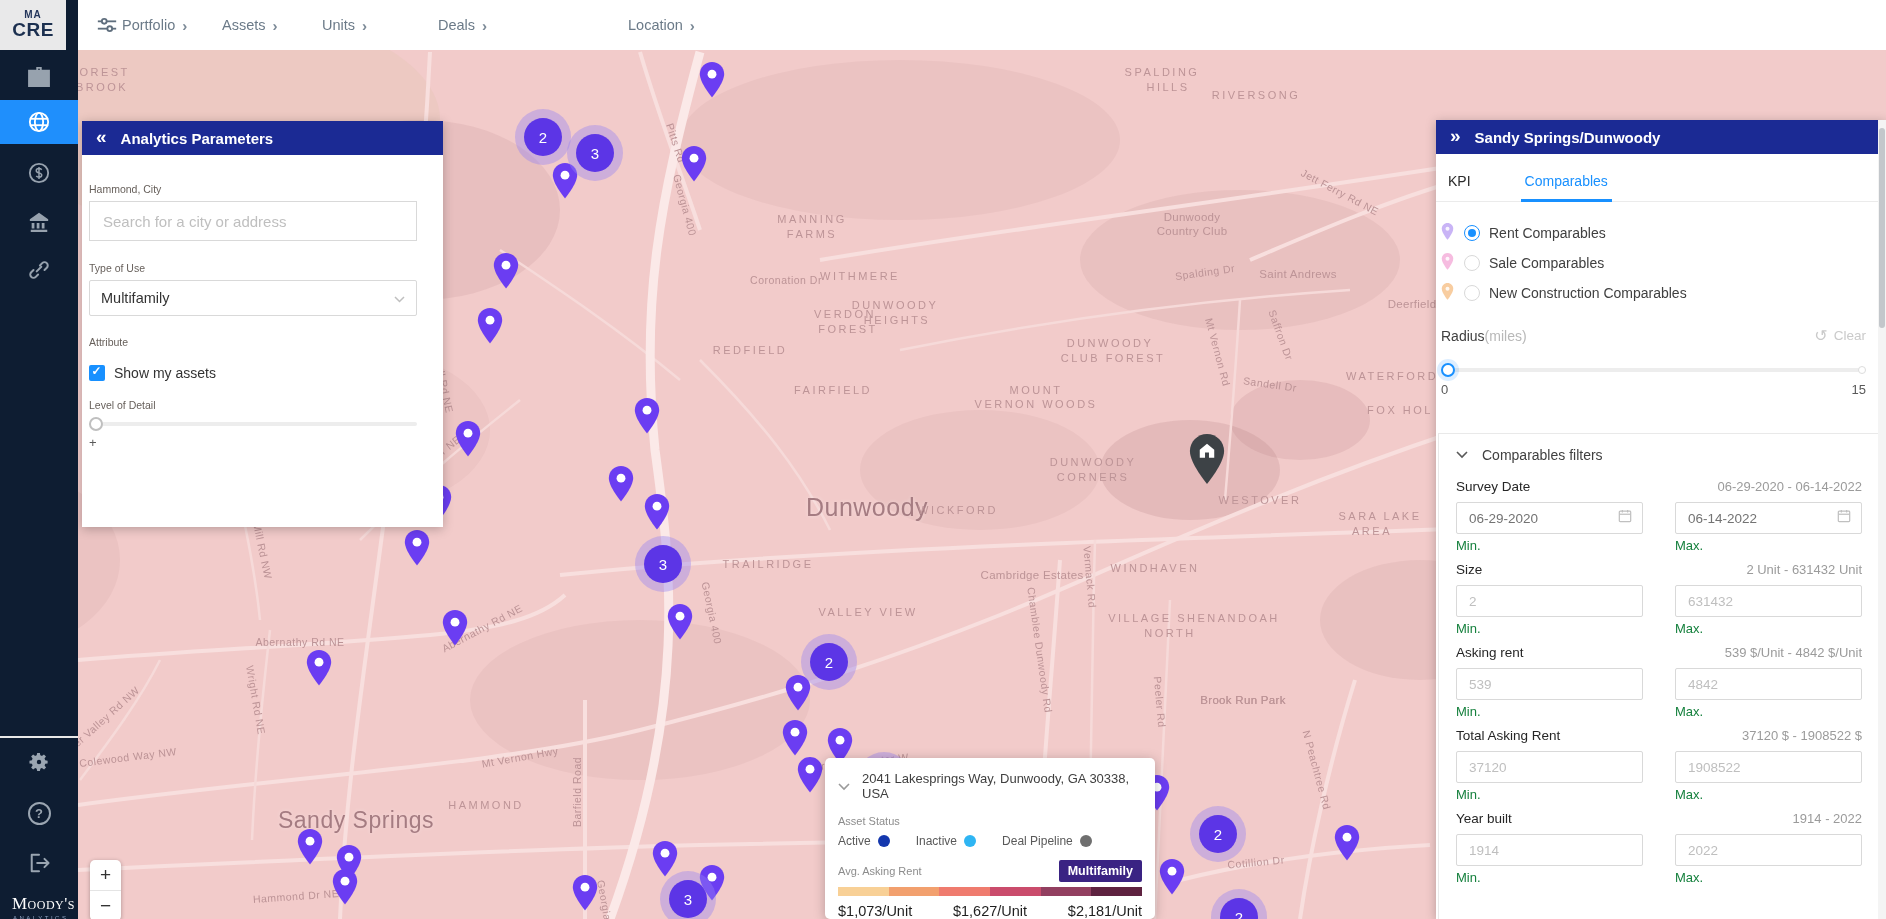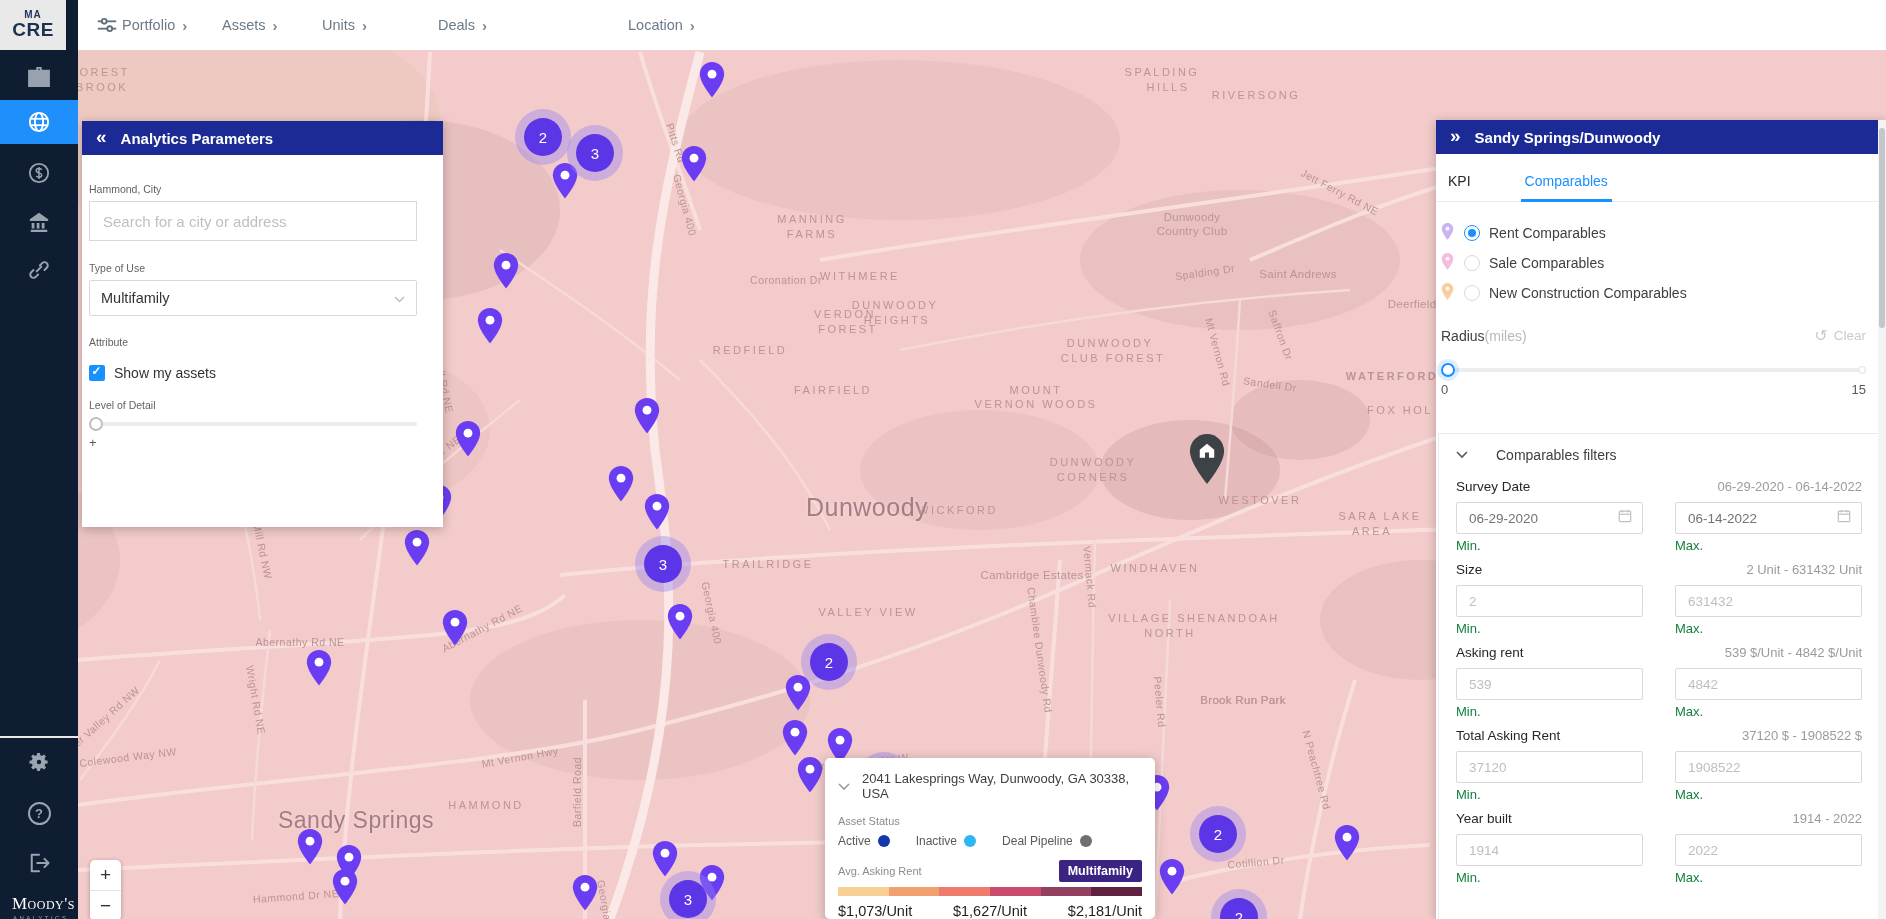--- a/index.html
+++ b/index.html
@@ -77,21 +77,21 @@
   .radio-label{font-size:14px;color:#404040;}
   #radius-sec{padding:14px 20px 0 5px;}
   #radius-head{display:flex;justify-content:space-between;align-items:center;}
   #radius-title{font-size:14px;color:#404040;}
   #radius-title .unit{color:#b8b8b8;}
   #clear-btn{color:#cacaca;font-size:13.5px;cursor:pointer;display:flex;gap:6px;align-items:center;}
   #clear-btn .undo{font-size:16px;}
   #radius-slider{margin-top:18px;}
   #radius-scale{display:flex;justify-content:space-between;font-size:13px;color:#595959;margin-top:5px;}
   #filters-box{position:absolute;left:2px;top:313px;width:442px;height:520px;border:1px solid #e9e9e9;box-sizing:border-box;padding:13px 17px 0 17px;}
-  #filters-head{display:flex;align-items:center;gap:28px;font-size:14px;color:#404040;cursor:pointer;margin-bottom:16px;}
+  #filters-head{display:flex;align-items:center;gap:14px;font-size:14px;color:#404040;cursor:pointer;margin-bottom:16px;}
   #filters-head .fchev{color:#595959;font-size:11px;}
   .field-group{margin-bottom:9px;}
   .f-head{display:flex;justify-content:space-between;align-items:baseline;height:20px;}
   .f-label{font-size:13.5px;color:#262626;}
   .f-range{font-size:13px;color:#9b9b9b;}
   .f-inputs{display:flex;justify-content:space-between;margin-top:3px;}
   .f-col{width:187px;}
   .f-input{height:30px;border:1px solid #d9d9d9;border-radius:2px;display:flex;align-items:center;justify-content:space-between;padding:0 10px;}
   .f-input input{border:none;outline:none;width:100%;font-size:13.5px;color:#bfbfbf;background:transparent;font-family:"Liberation Sans",sans-serif;}
   .f-input.dark input{color:#737373;}
@@ -176,21 +176,21 @@
       <div class="map-label area" style="left: 767px; top: 264px; transform: translate(-50%, -50%);">VERDON</div>
       <div class="map-label area" style="left: 770px; top: 279px; transform: translate(-50%, -50%);">FOREST</div>
       <div class="map-label area" style="left: 817px; top: 255px; transform: translate(-50%, -50%);">DUNWOODY</div>
       <div class="map-label area" style="left: 819px; top: 270px; transform: translate(-50%, -50%);">HEIGHTS</div>
       <div class="map-label area" style="left: 1032px; top: 293px; transform: translate(-50%, -50%);">DUNWOODY</div>
       <div class="map-label area" style="left: 1035px; top: 308px; transform: translate(-50%, -50%);">CLUB FOREST</div>
       <div class="map-label area" style="left: 672px; top: 300px; transform: translate(-50%, -50%);">REDFIELD</div>
       <div class="map-label area" style="left: 755px; top: 340px; transform: translate(-50%, -50%);">FAIRFIELD</div>
       <div class="map-label area" style="left: 958px; top: 340px; transform: translate(-50%, -50%);">MOUNT</div>
       <div class="map-label area" style="left: 958px; top: 354px; transform: translate(-50%, -50%);">VERNON WOODS</div>
-      <div class="map-label area" style="left: 1314px; top: 326px; transform: translate(-50%, -50%); font-weight: bold;">WATERFORD</div>
+      <div class="map-label area" style="left: 1314px; top: 326px; transform: translate(-50%, -50%);">WATERFORD</div>
       <div class="map-label area" style="left: 1322px; top: 360px; transform: translate(-50%, -50%);">FOX HOL</div>
       <div class="map-label area" style="left: 1015px; top: 412px; transform: translate(-50%, -50%);">DUNWOODY</div>
       <div class="map-label area" style="left: 1015px; top: 427px; transform: translate(-50%, -50%);">CORNERS</div>
       <div class="map-label area" style="left: 1182px; top: 450px; transform: translate(-50%, -50%);">WESTOVER</div>
       <div class="map-label city" style="left: 789px; top: 457px; transform: translate(-50%, -50%);">Dunwoody</div>
       <div class="map-label area" style="left: 880px; top: 460px; transform: translate(-50%, -50%);">WICKFORD</div>
       <div class="map-label area" style="left: 1302px; top: 466px; transform: translate(-50%, -50%);">SARA LAKE</div>
       <div class="map-label area" style="left: 1294px; top: 481px; transform: translate(-50%, -50%);">AREA</div>
       <div class="map-label area" style="left: 690px; top: 514px; transform: translate(-50%, -50%);">TRAILRIDGE</div>
       <div class="map-label mixed" style="left: 954px; top: 525px; transform: translate(-50%, -50%);">Cambridge Estates</div>

